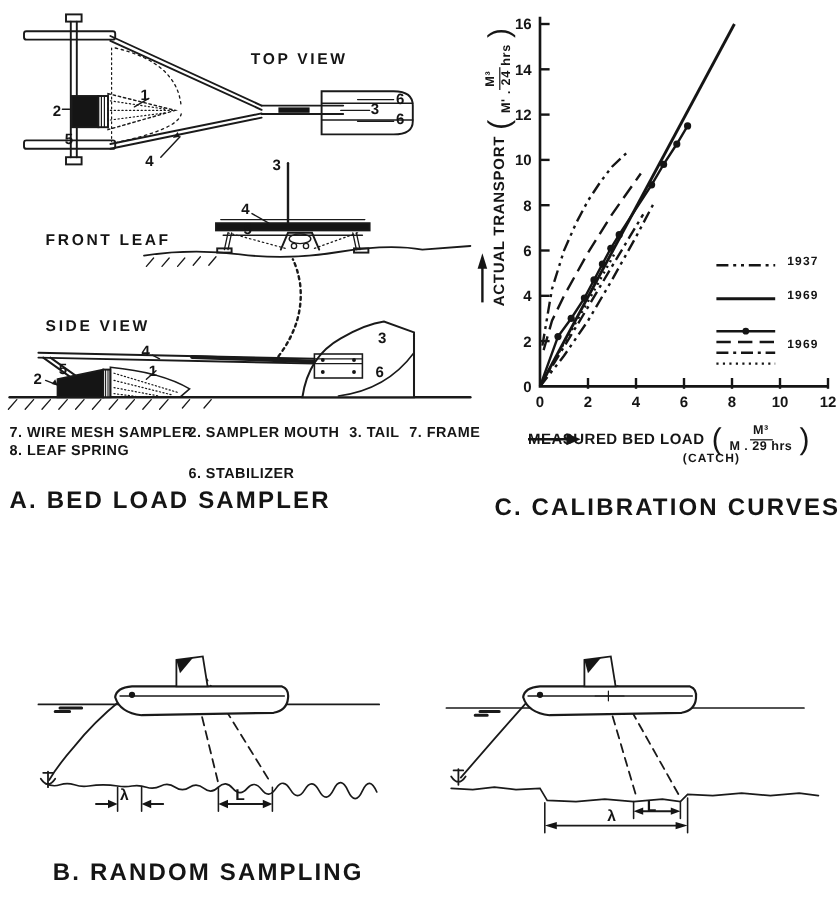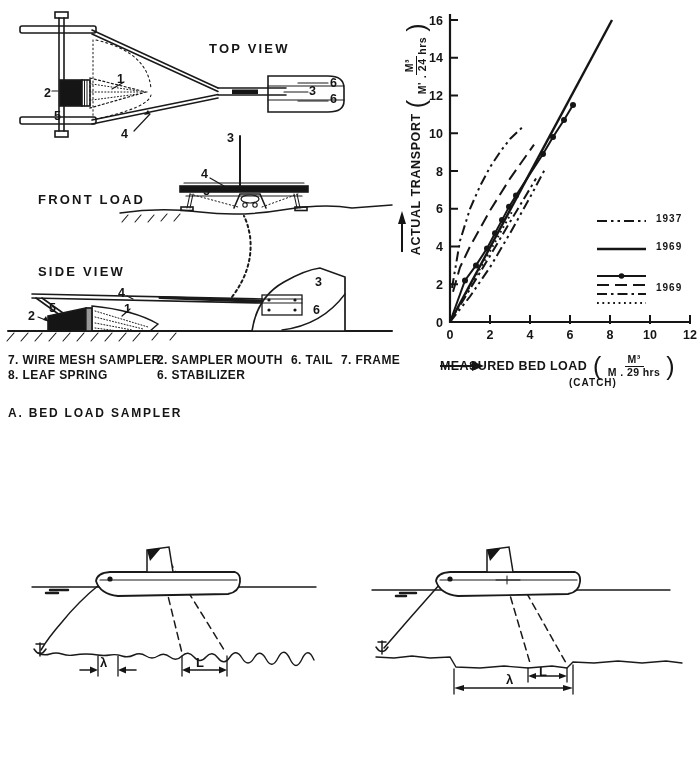--- a/index.html
+++ b/index.html
@@ -2,21 +2,21 @@
 <html><head>
 <meta charset="utf-8">
 <style>
   html,body{margin:0;padding:0;background:#e8e8e8;}
   .page{position:relative;width:700px;height:770px;background:#ffffff;
         font-family:"Liberation Sans",sans-serif;color:#151515;overflow:hidden;}
   .page svg{position:absolute;}
   .lbl{position:absolute;font-weight:700;white-space:nowrap;color:#151515;text-align:right;}
   .view-label{font-size:13px;letter-spacing:2.2px;}
   .callout{font-size:12.5px;}
-  .caption{font-size:12px;letter-spacing:1.8px;}
+  .caption{font-size:20px;letter-spacing:1.8px;}
   .parts{font-size:12px;letter-spacing:0.4px;}
   .legend-label{font-size:10px;letter-spacing:1px;}
   .dim-label{font-size:13px;}
   .frac{display:inline-flex;flex-direction:column;align-items:center;line-height:1.1;
         font-size:10.5px;font-weight:700;}
   .frac .ftop{border-bottom:1.6px solid #151515;padding:0 3px;}
   .paren{font-size:25px;font-weight:400;line-height:0.8;}
   .axis-row{position:absolute;display:flex;align-items:center;gap:6px;
             font-size:12.5px;font-weight:700;letter-spacing:0.4px;}
   .ylabel-box{position:absolute;left:282px;top:117px;width:268px;height:44px;
@@ -94,21 +94,21 @@
       <circle cx="269" cy="310" r="1.6" fill="#151515" stroke="none"></circle>
       <circle cx="295" cy="310" r="1.6" fill="#151515" stroke="none"></circle>
       <path d="M345,294 Q322,325 282,330" stroke-width="1.3"></path>
       <path d="M232,297 Q254,268 250,236 Q248,224 244,216" stroke-dasharray="2.5 3.2" stroke-width="2"></path>
       <path d="M38,317 L48,321 M130,309 L122,316 M127,296 L133,299" stroke-width="1.2"></path>
       <path d="M48,321 l-5,-1 l3,-4 Z" fill="#151515" stroke="none"></path>
     </g>
   </svg>
 
   <span class="lbl view-label" style="left:209px;top:41px">TOP VIEW</span>
-  <span class="lbl view-label" style="left:38px;top:192px">FRONT LOAD</span>
+  <span class="lbl view-label" style="left:38px;top:192px">FRONT LEAF</span>
   <span class="lbl view-label" style="left:38px;top:264px">SIDE VIEW</span>
 
   <span class="lbl callout" style="left:117px;top:72px">1</span>
   <span class="lbl callout" style="left:44px;top:86px">2</span>
   <span class="lbl callout" style="left:309px;top:84px">3</span>
   <span class="lbl callout" style="left:121px;top:127px">4</span>
   <span class="lbl callout" style="left:54px;top:109px">5</span>
   <span class="lbl callout" style="left:330px;top:76px">6</span>
   <span class="lbl callout" style="left:330px;top:92px">6</span>
   <span class="lbl callout" style="left:227px;top:131px">3</span>
@@ -116,26 +116,28 @@
   <span class="lbl callout" style="left:203px;top:184px">5</span>
   <span class="lbl callout" style="left:124px;top:302px">1</span>
   <span class="lbl callout" style="left:28px;top:309px">2</span>
   <span class="lbl callout" style="left:315px;top:275px">3</span>
   <span class="lbl callout" style="left:118px;top:286px">4</span>
   <span class="lbl callout" style="left:49px;top:301px">5</span>
   <span class="lbl callout" style="left:313px;top:303px">6</span>
 
   <span class="lbl parts" style="left:8px;top:353px">7. WIRE MESH SAMPLER</span>
   <span class="lbl parts" style="left:157px;top:353px">2. SAMPLER MOUTH</span>
-  <span class="lbl parts" style="left:291px;top:353px">6. TAIL</span>
+  <span class="lbl parts" style="left:291px;top:353px">3. TAIL</span>
   <span class="lbl parts" style="left:341px;top:353px">7. FRAME</span>
   <span class="lbl parts" style="left:8px;top:368px">8. LEAF SPRING</span>
-  <span class="lbl parts" style="left:157px;top:368px">6. STABILIZER</span>
+  <span class="lbl parts" style="left:157px;top:387px">6. STABILIZER</span>
 
   <span class="lbl caption" style="left:8px;top:406px">A. BED LOAD SAMPLER</span>
+  <span class="lbl caption" style="left:412px;top:412px">C. CALIBRATION CURVES</span>
+  <span class="lbl caption" style="left:44px;top:716px">B. RANDOM SAMPLING</span>
 
   <svg style="left:395px;top:0" width="305" height="440" viewBox="395 0 305 440">
 
     <path d="M402,252 V222" stroke="#151515" stroke-width="2" fill="none"></path>
     <path d="M398,224 L402,211 L406,224 Z" fill="#151515"></path>
   <path d="M450,14 L450,322 L690,322" stroke="#151515" stroke-width="2.2" fill="none"></path>
       <text x="443" y="326.5" text-anchor="end" class="ticktext">0</text>
       <line x1="450" y1="284.25" x2="458" y2="284.25" stroke="#151515" stroke-width="2"></line>
       <text x="443" y="288.75" text-anchor="end" class="ticktext">2</text>
       <line x1="450" y1="246.5" x2="458" y2="246.5" stroke="#151515" stroke-width="2"></line>

